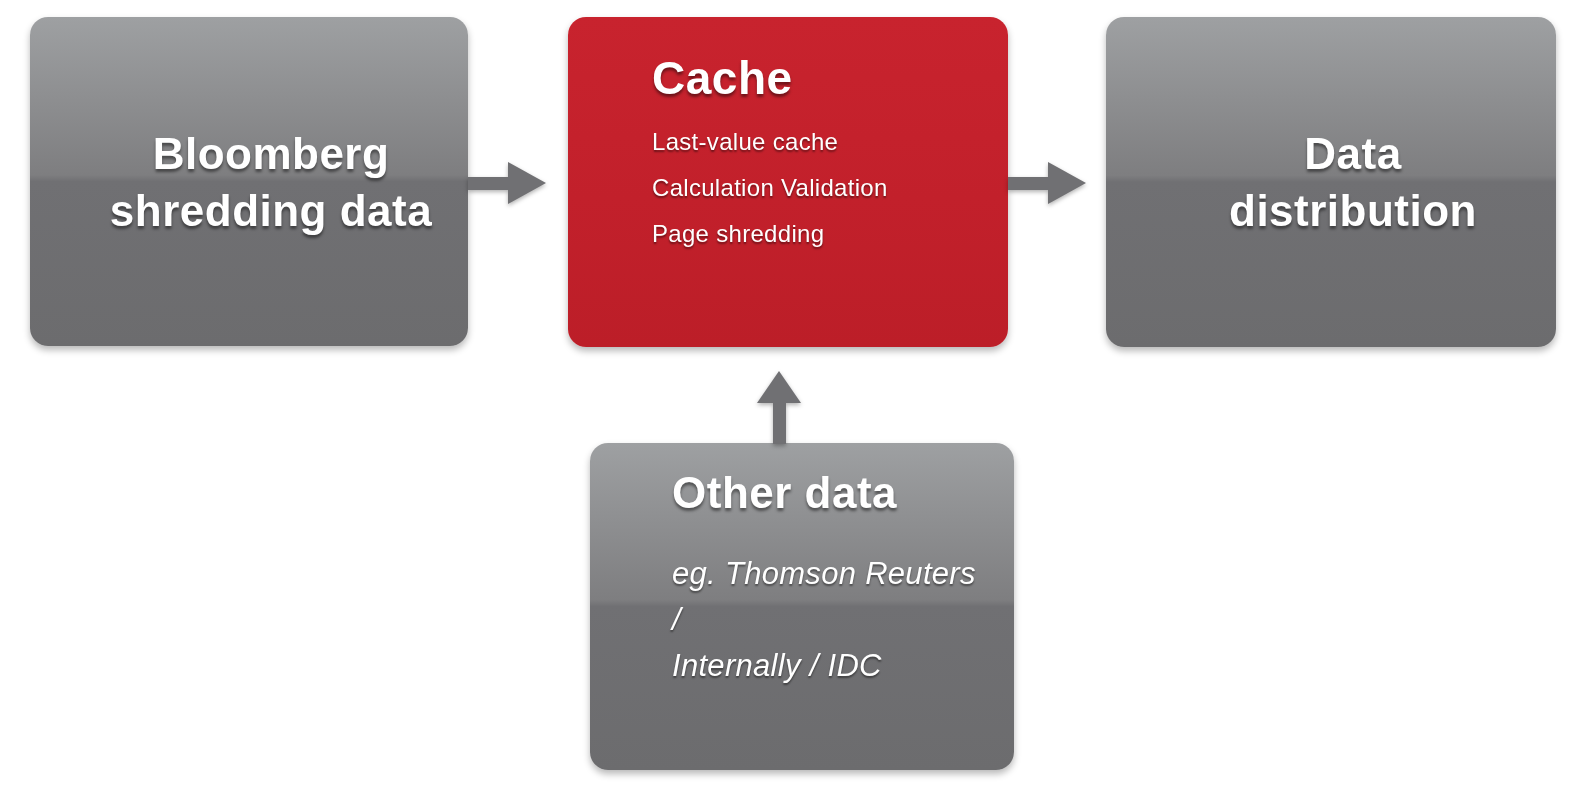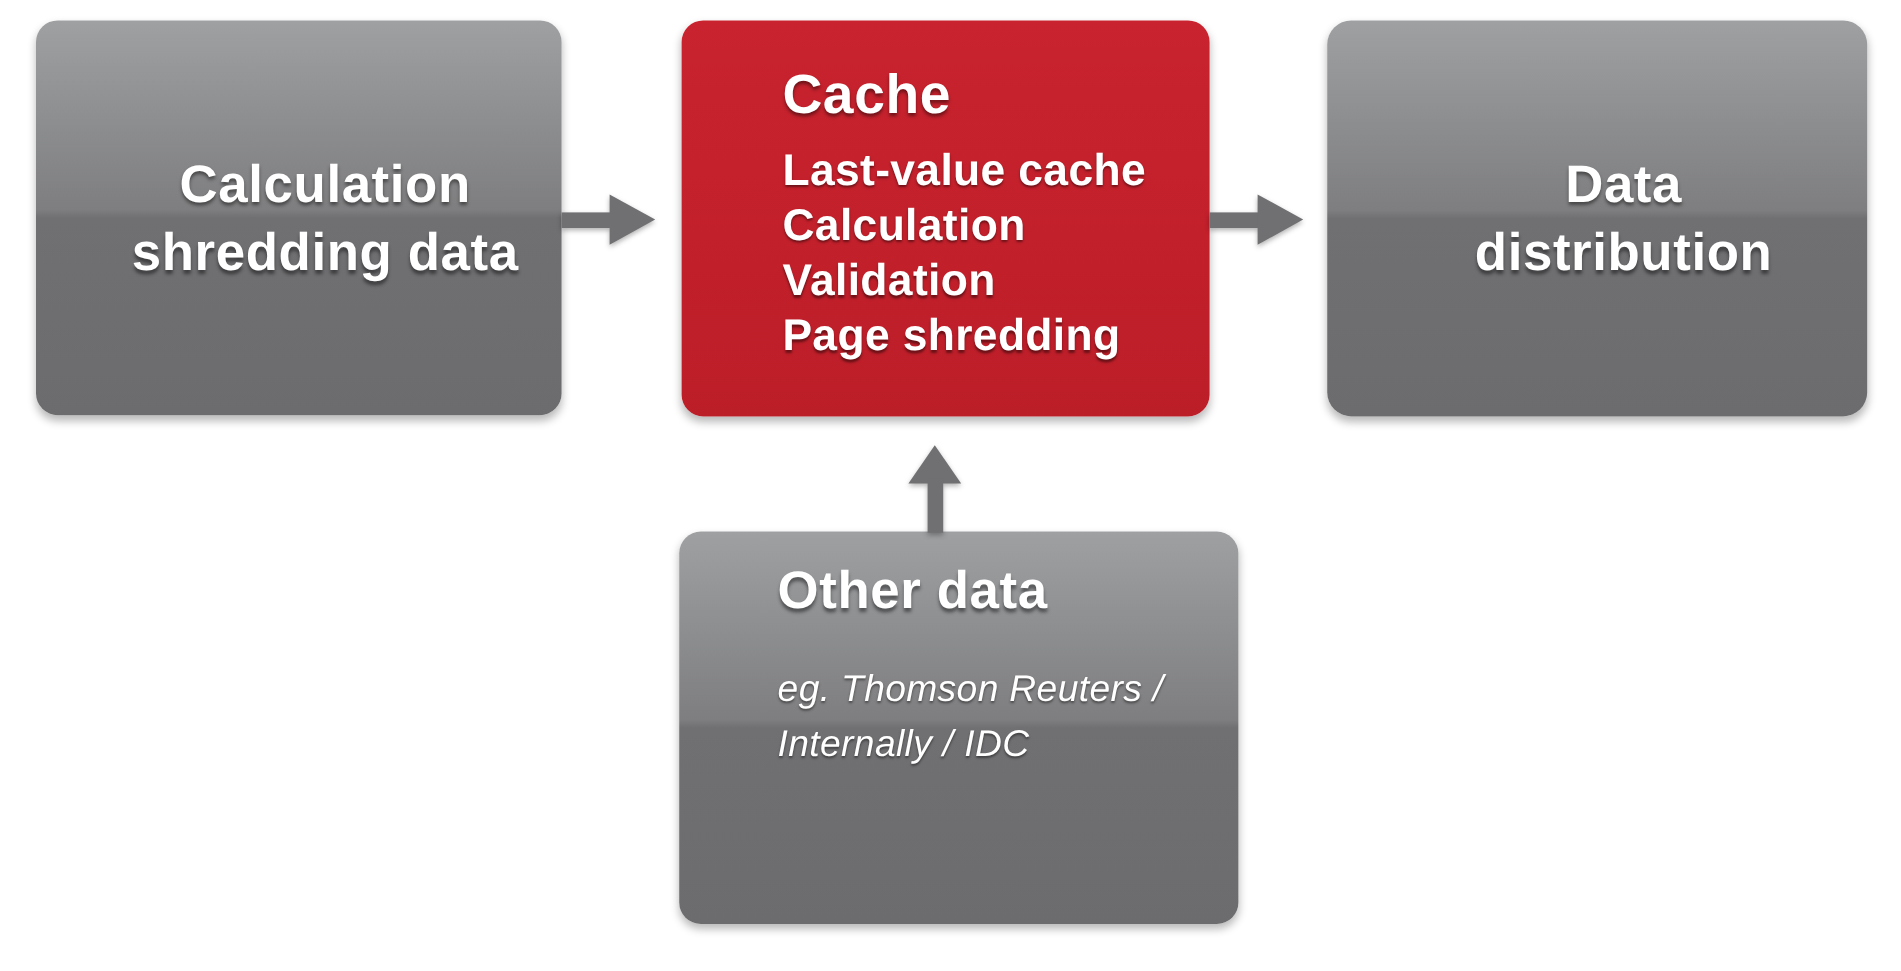--- a/index.html
+++ b/index.html
@@ -34,22 +34,22 @@
   }
   .box.red {
     background: linear-gradient(180deg,
       #c8232e 0%,
       #c2202b 55%,
       #bc1e28 100%);
   }
 
   #box-internal      { left: 30px;   top: 17px;  width: 438px; height: 329px; }
   #box-cache         { left: 568px;  top: 17px;  width: 440px; height: 330px; }
-  #box-distribution  { left: 1106px; top: 17px;  width: 450px; height: 330px; border-radius: 20px; }
-  #box-other-sources { left: 566px;  top: 443px; width: 466px; height: 327px; }
+  #box-distribution  { left: 1106px; top: 17px;  width: 450px; height: 330px; }
+  #box-other-sources { left: 590px;  top: 443px; width: 424px; height: 327px; }
 
   
   .center-title {
     display: flex;
     flex-direction: column;
     justify-content: center;
     align-items: center;
     text-align: center;
     height: 100%;
     font-size: 44px;
@@ -65,22 +65,22 @@
     font-size: 46px;
     font-weight: 700;
     line-height: 50px;
     text-shadow: 0 3px 3px rgba(0,0,0,0.45);
     letter-spacing: 0.5px;
   }
   .cache-list {
     margin-top: 16px;
   }
   .cache-item {
-    font-size: 37px;
-    font-weight: 700;
+    font-size: 24px;
+    font-weight: 400;
     line-height: 46px;
     text-shadow: 0 2px 2px rgba(0,0,0,0.45);
     letter-spacing: 0.3px;
   }
   .other-inner {
     padding: 26px 30px 0 38px;
   }
   .other-title-line {
     font-size: 44px;
     font-weight: 700;
@@ -139,21 +139,21 @@
     background: #707073;
   }
 </style>
 </head>
 <body>
 
 <div class="stage">
 
   <div class="box gray" id="box-internal">
     <div class="center-title">
-      <div>Calculation</div>
+      <div>Bloomberg</div>
       <div>shredding data</div>
     </div>
   </div>
 
   <div class="box red" id="box-cache">
     <div class="cache-inner">
       <div class="cache-title">Cache</div>
       <div class="cache-list">
         <div class="cache-item">Last-value cache</div>
         <div class="cache-item">Calculation Validation</div>

